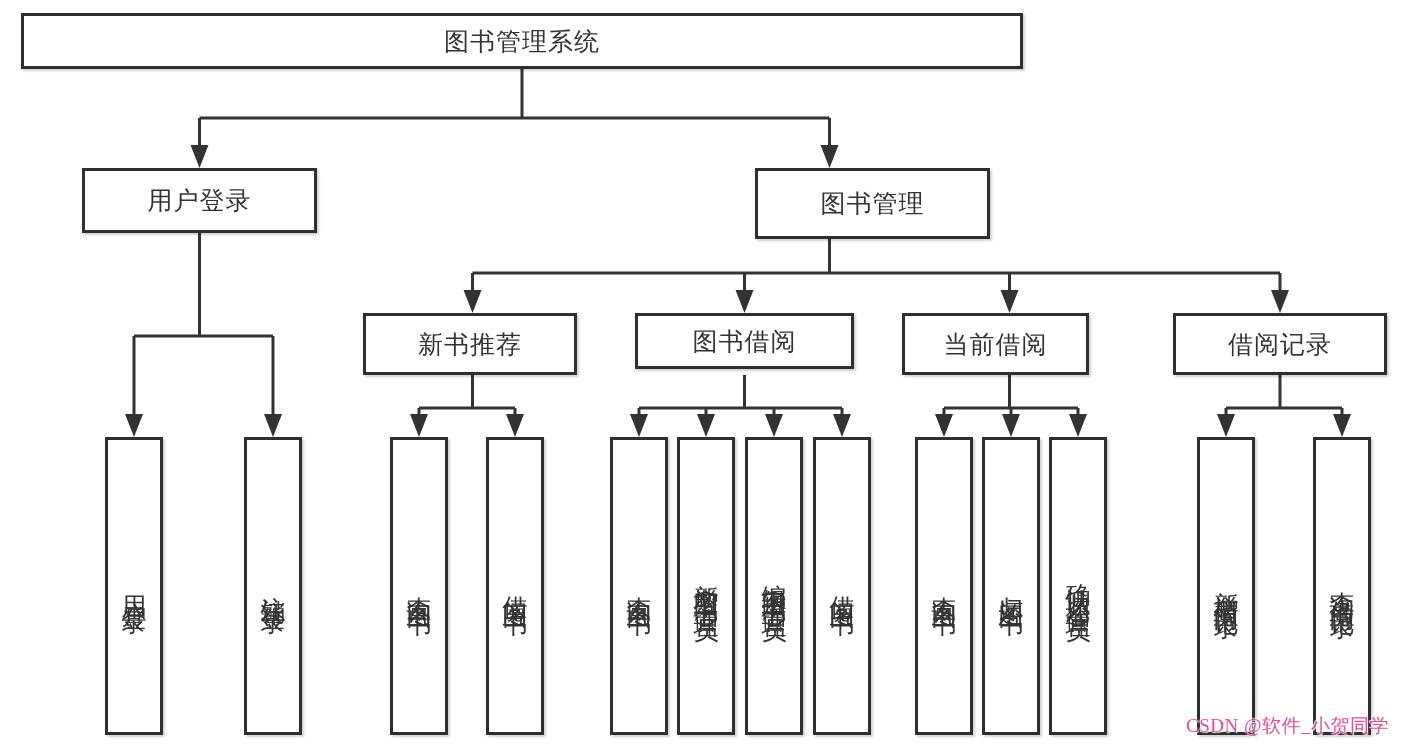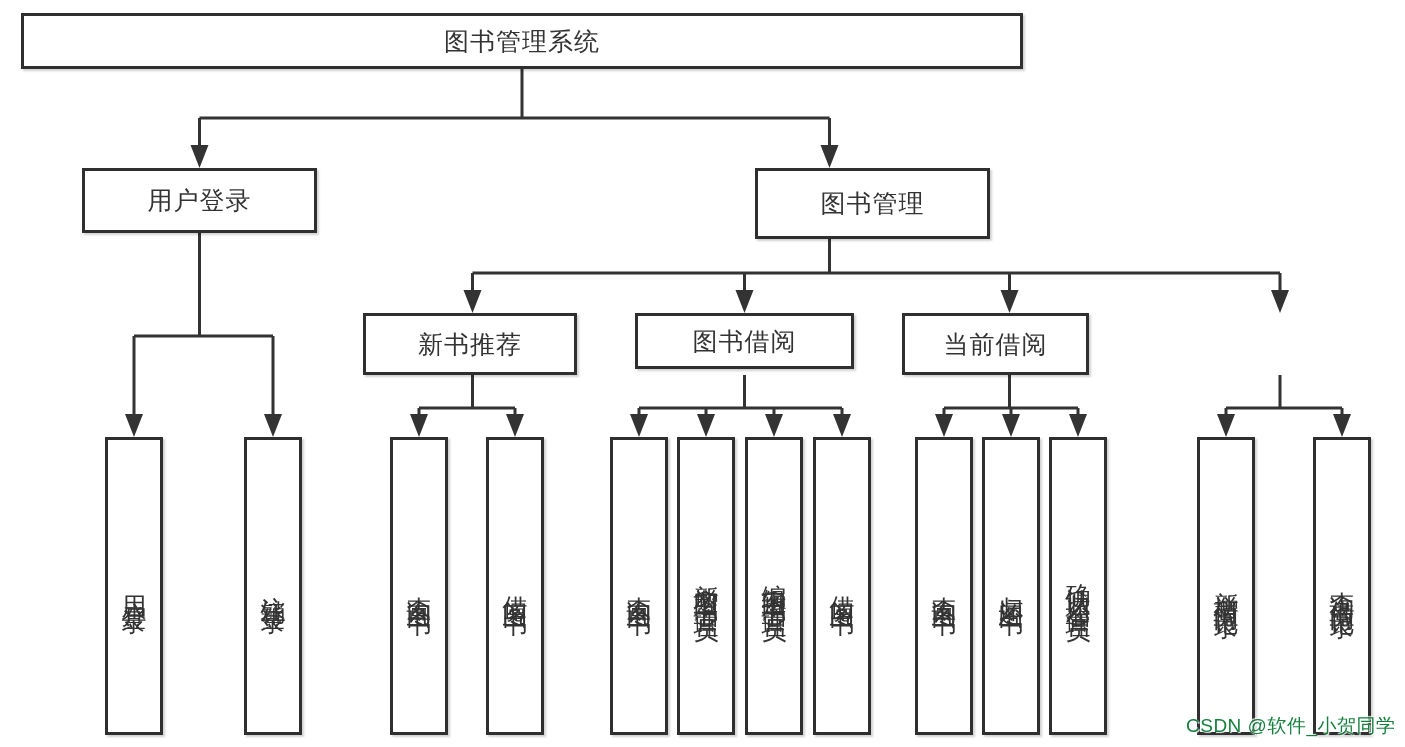--- a/index.html
+++ b/index.html
@@ -1,21 +1,21 @@
 <!DOCTYPE html>
 <html><head>
 <meta charset="utf-8">
 <style>
   html, body { margin: 0; padding: 0; background: #ffffff; }
   #canvas {
     position: relative;
     width: 1405px;
     height: 747px;
     background: #ffffff;
-    font-family: Liberation Sans, sans-serif;
+    font-family: Liberation Serif, serif;
     overflow: hidden;
   }
   #connectors {
     position: absolute;
     left: 0; top: 0;
     width: 1405px; height: 747px;
     z-index: 1;
   }
   .node {
     position: absolute;
@@ -42,21 +42,21 @@
     font-size: 25px;
     letter-spacing: 5px;
     line-height: 1;
   }
   #watermark {
     position: absolute;
     left: 1186px;
     top: 713px;
     z-index: 5;
     font-size: 19px;
-    color: #15803d;
+    color: #ec4899;
     letter-spacing: 0.5px;
     text-shadow: 1px 1px 1px #ffffff, -1px -1px 1px #ffffff;
     white-space: nowrap;
   }
 </style>
 </head>
 <body>
 
 <div id="canvas">
 
@@ -116,20 +116,21 @@
   </svg>
 
   <div class="node node-h" style="left:21px; top:13px; width:1002px; height:56px;">图书管理系统</div>
 
   <div class="node node-h" style="left:82px; top:168px; width:235px; height:65px;">用户登录</div>
   <div class="node node-h" style="left:712px; top:168px; width:235px; height:71px;margin-left:43px;">图书管理</div>
 
   <div class="node node-h" style="left:363px; top:313px; width:214px; height:62px;">新书推荐</div>
   <div class="node node-h" style="left:635px; top:313px; width:219px; height:56px;">图书借阅</div>
   <div class="node node-h" style="left:902px; top:313px; width:187px; height:62px;">当前借阅</div>
+  <div class="node node-h" style="left:1173px; top:313px; width:214px; height:62px;">借阅记录</div>
 
   <div class="node node-v" style="left:105px;">用户登录</div>
   <div class="node node-v" style="left:244px;">注销登录</div>
 
   <div class="node node-v" style="left:390px;">查询图书</div>
   <div class="node node-v" style="left:486px;">借阅图书</div>
 
   <div class="node node-v" style="left:610px;">查询图书</div>
   <div class="node node-v" style="left:677px;">新增图书（管理员）</div>
   <div class="node node-v" style="left:745px;">编辑图书（管理员）</div>

